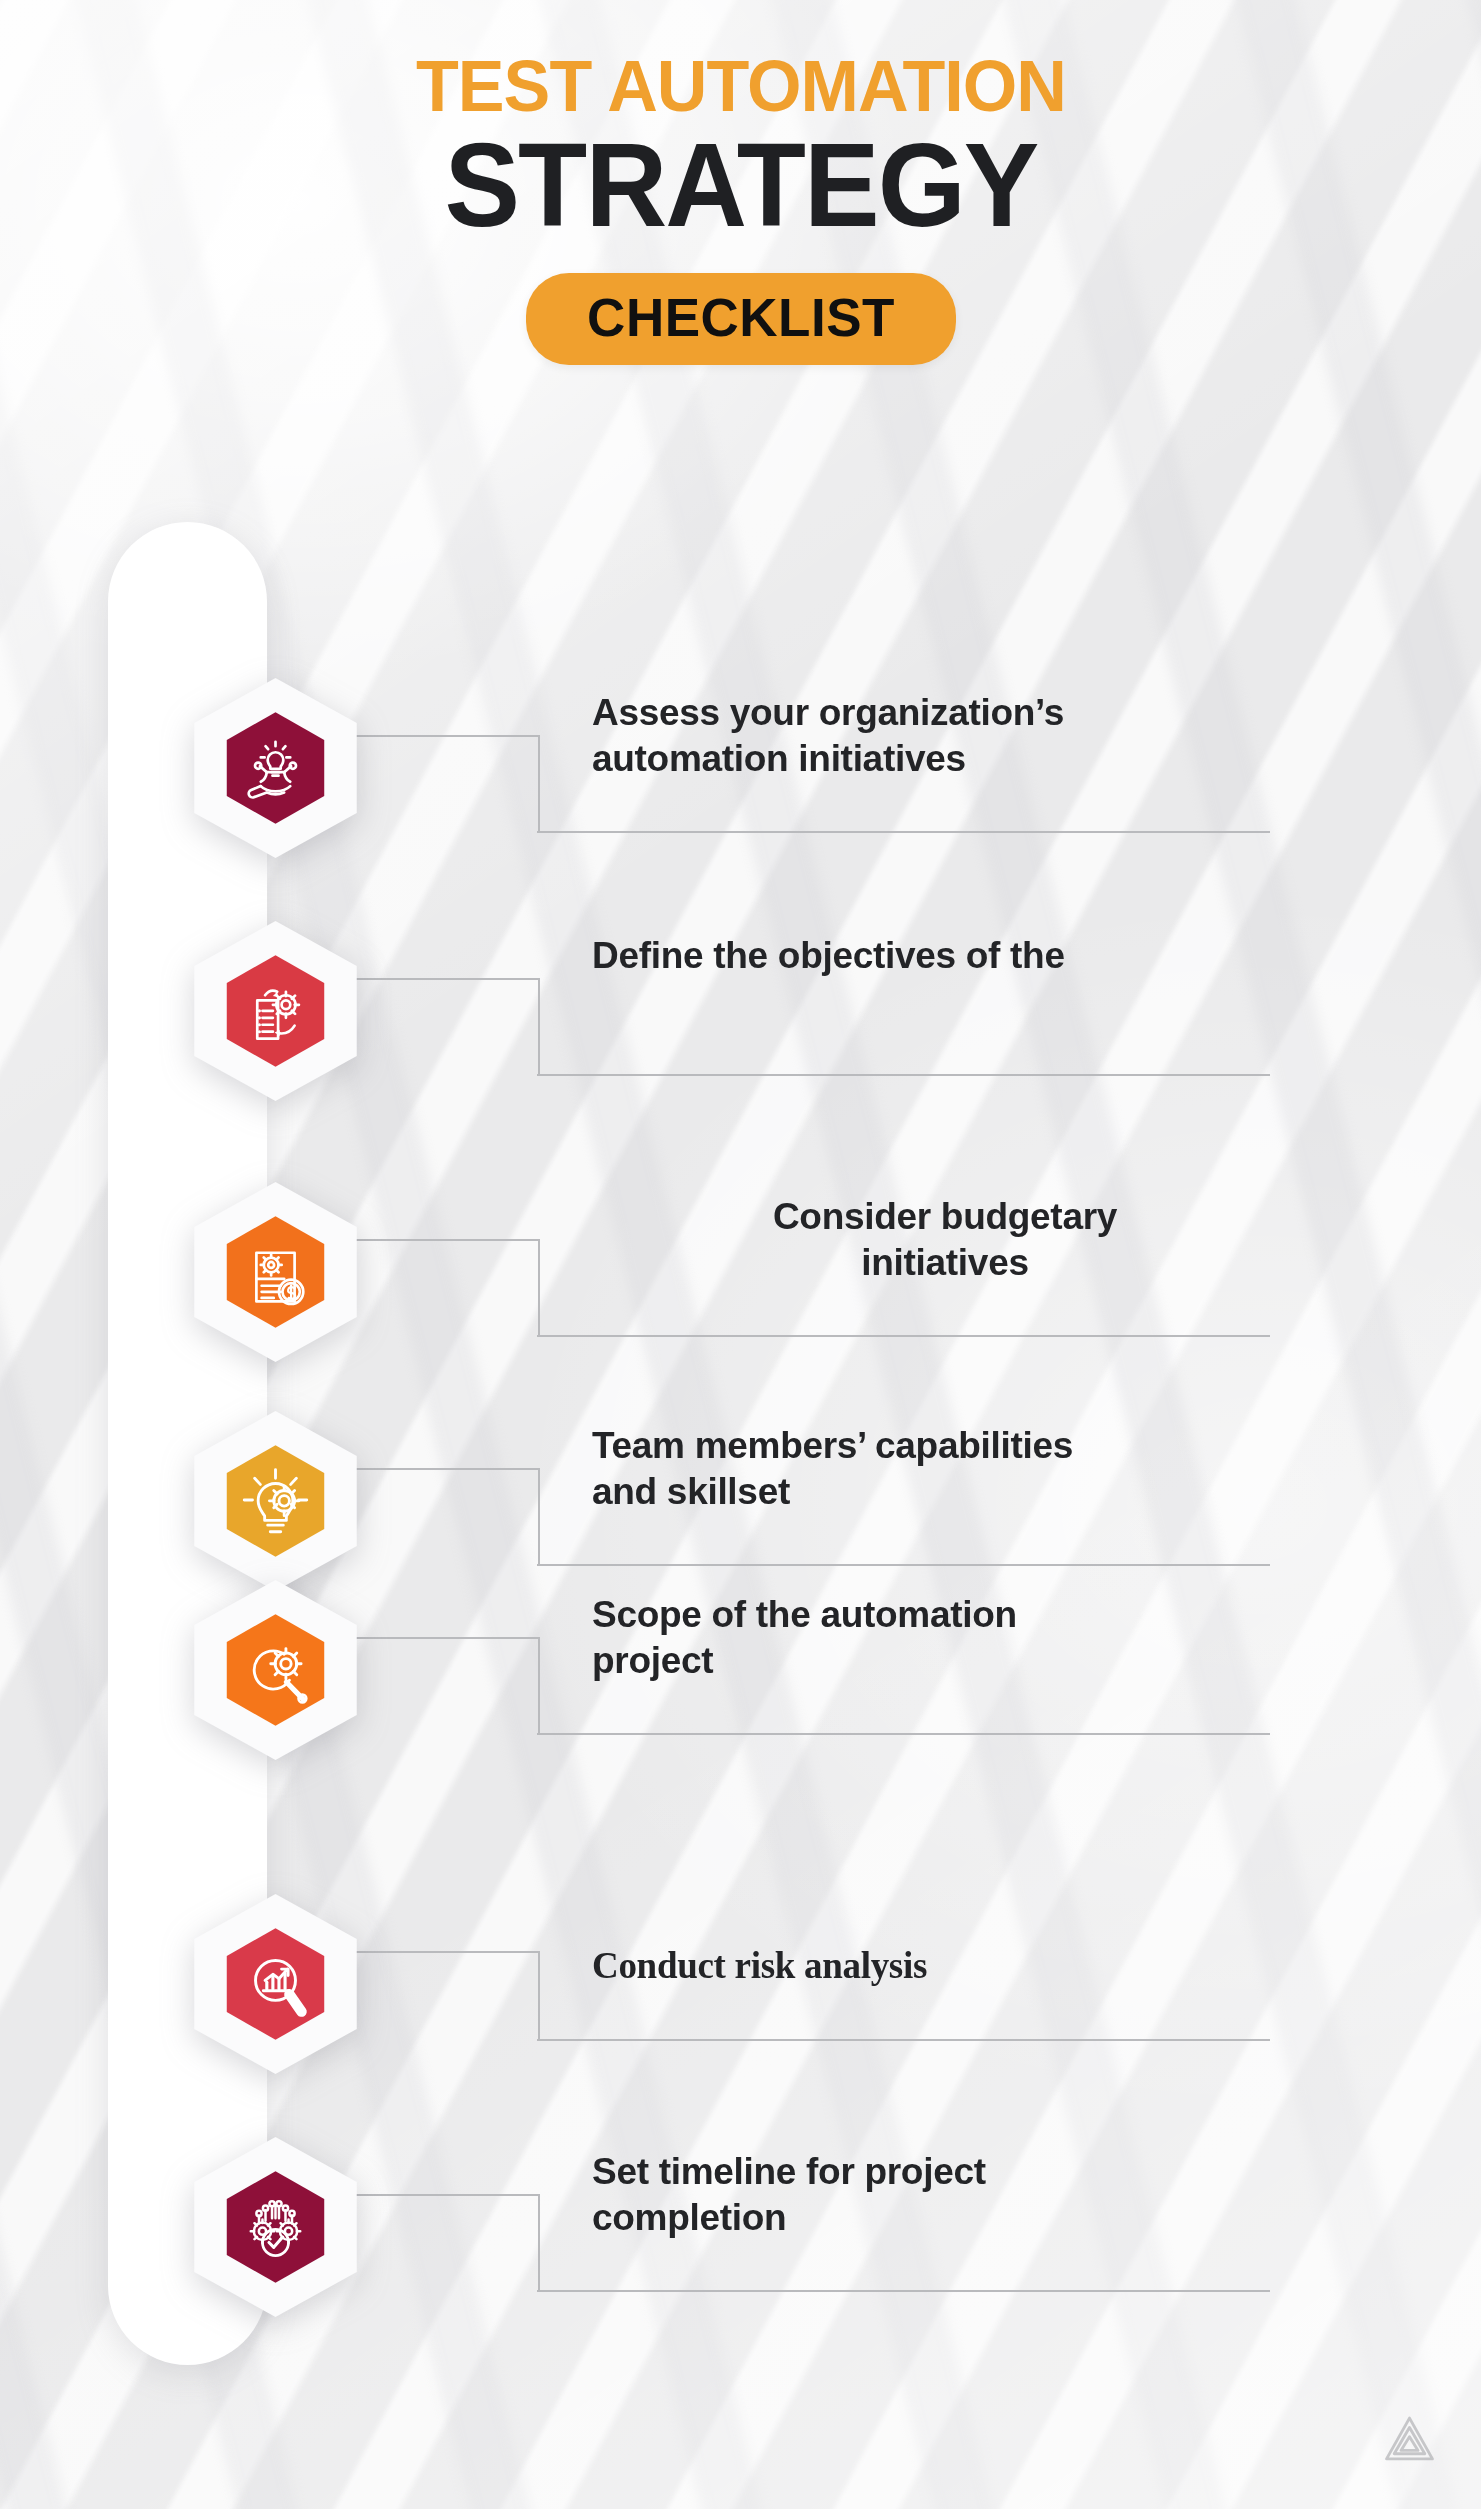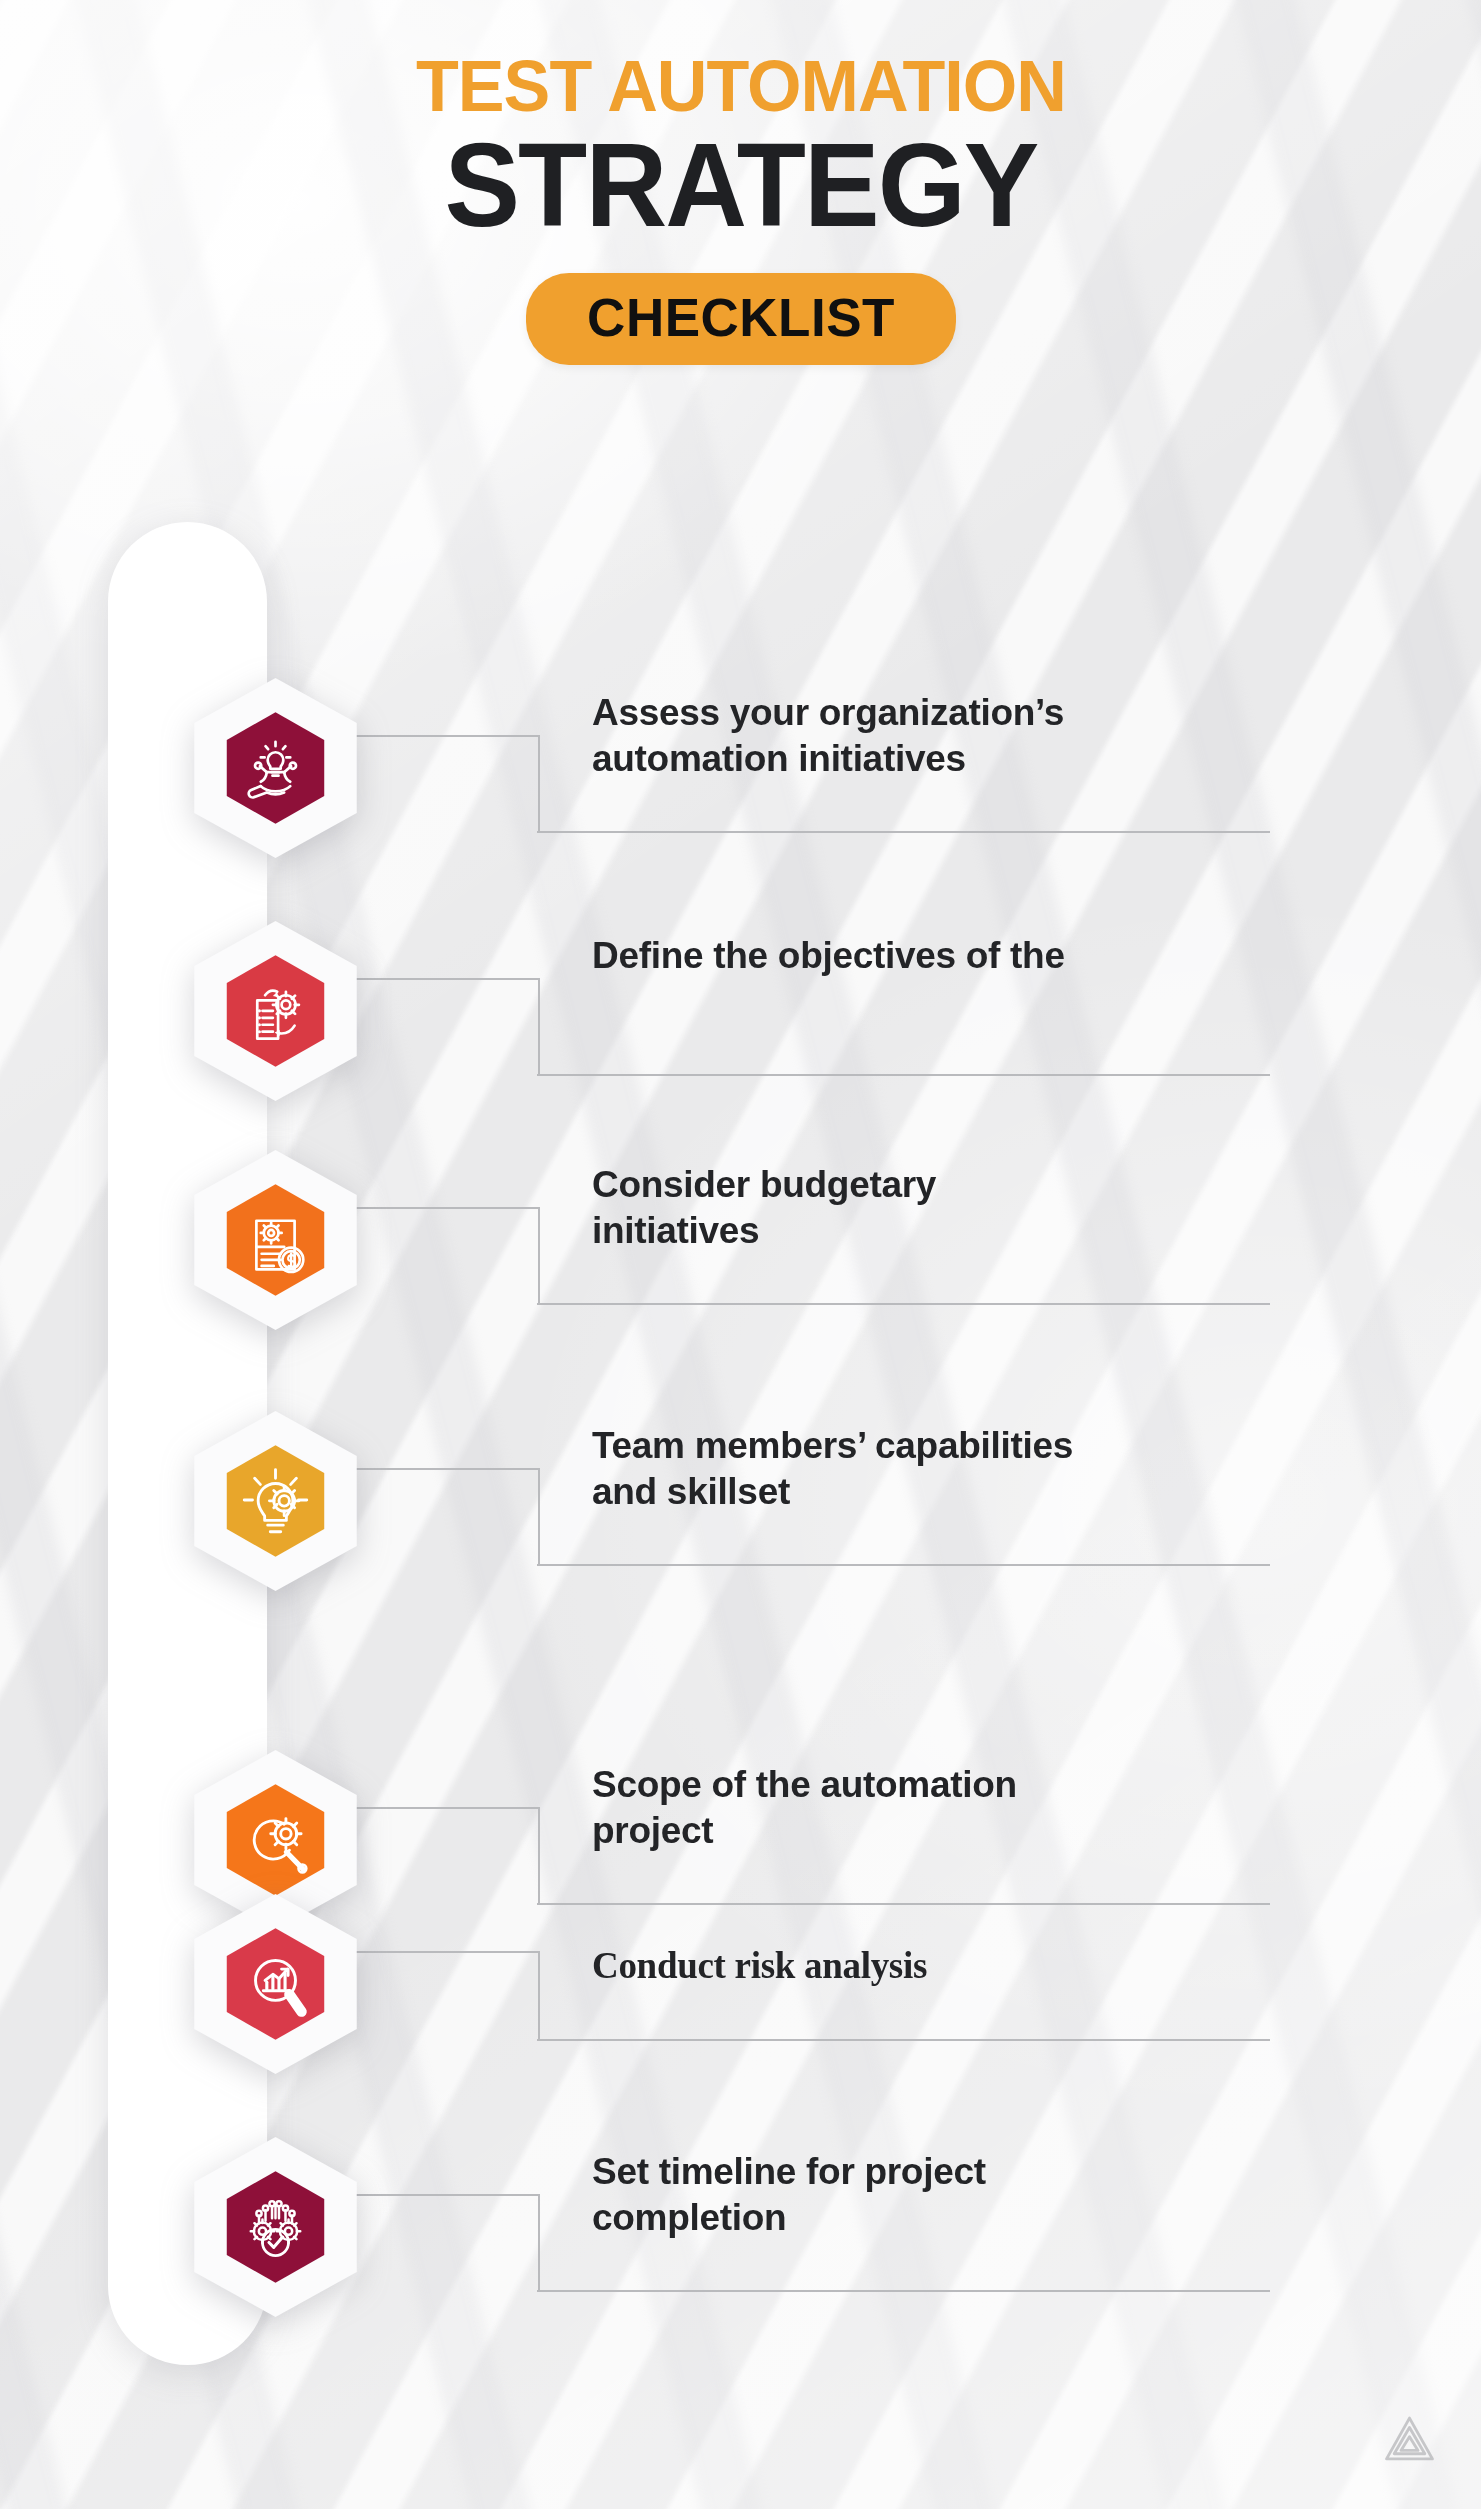--- a/index.html
+++ b/index.html
@@ -222,21 +222,21 @@
       <path d="M72 65 q-6 10 -17 9"></path>
       <path d="M55 70 l0 7 l-6 -4z" fill="#fff" stroke="none"></path>
     </g>
             </g>
           </svg>
         </div>
         <div class="label" style="left: 592px; top: 13.7px;">
           <div>Define the objectives of the</div>
         </div>
       </div>
-      <div class="row" style="top: 1148px; height: 235px;">
+      <div class="row" style="top: 1180px; height: 235px; text-align: center;">
         <div class="connector" style="left: 0px; top: 0px; width: 1482px; height: 235px;">
           <div class="conn-line" style="left:345px;top:59px;width:194px;height:1.6px;"></div>
           <div class="conn-line" style="left:538px;top:59px;width:1.6px;height:96px;"></div>
           <div class="conn-line" style="left:537px;top:155px;width:733px;height:1.6px;"></div>
         </div>
         <div class="hex-group" style="left: 192px; top: 0px;">
           <svg class="hex-plate" viewBox="0 0 170 188">
             <path d="M85,2 L168,48 L168,140 L85,186 L2,140 L2,48 Z" fill="#fbfbfc"></path>
           </svg>
           <svg class="hex-fg" viewBox="0 0 170 188">
@@ -293,21 +293,21 @@
                M72 36 l-4 4 M52 52 l-4 4"></path>
     </g>
             </g>
           </svg>
         </div>
         <div class="label" style="left: 592px; top: 13.7px;">
           <div>Team members’ capabilities</div>
           <div>and skillset</div>
         </div>
       </div>
-      <div class="row" style="top: 1748px; height: 235px; padding-left: 10px;">
+      <div class="row" style="top: 1578px; height: 235px; padding-left: 10px;">
         <div class="connector" style="left: 0px; top: 0px; width: 1482px; height: 235px;">
           <div class="conn-line" style="left:345px;top:59px;width:194px;height:1.6px;"></div>
           <div class="conn-line" style="left:538px;top:59px;width:1.6px;height:96px;"></div>
           <div class="conn-line" style="left:537px;top:155px;width:733px;height:1.6px;"></div>
         </div>
         <div class="hex-group" style="left: 192px; top: 0px;">
           <svg class="hex-plate" viewBox="0 0 170 188">
             <path d="M85,2 L168,48 L168,140 L85,186 L2,140 L2,48 Z" fill="#fbfbfc"></path>
           </svg>
           <svg class="hex-fg" viewBox="0 0 170 188">

